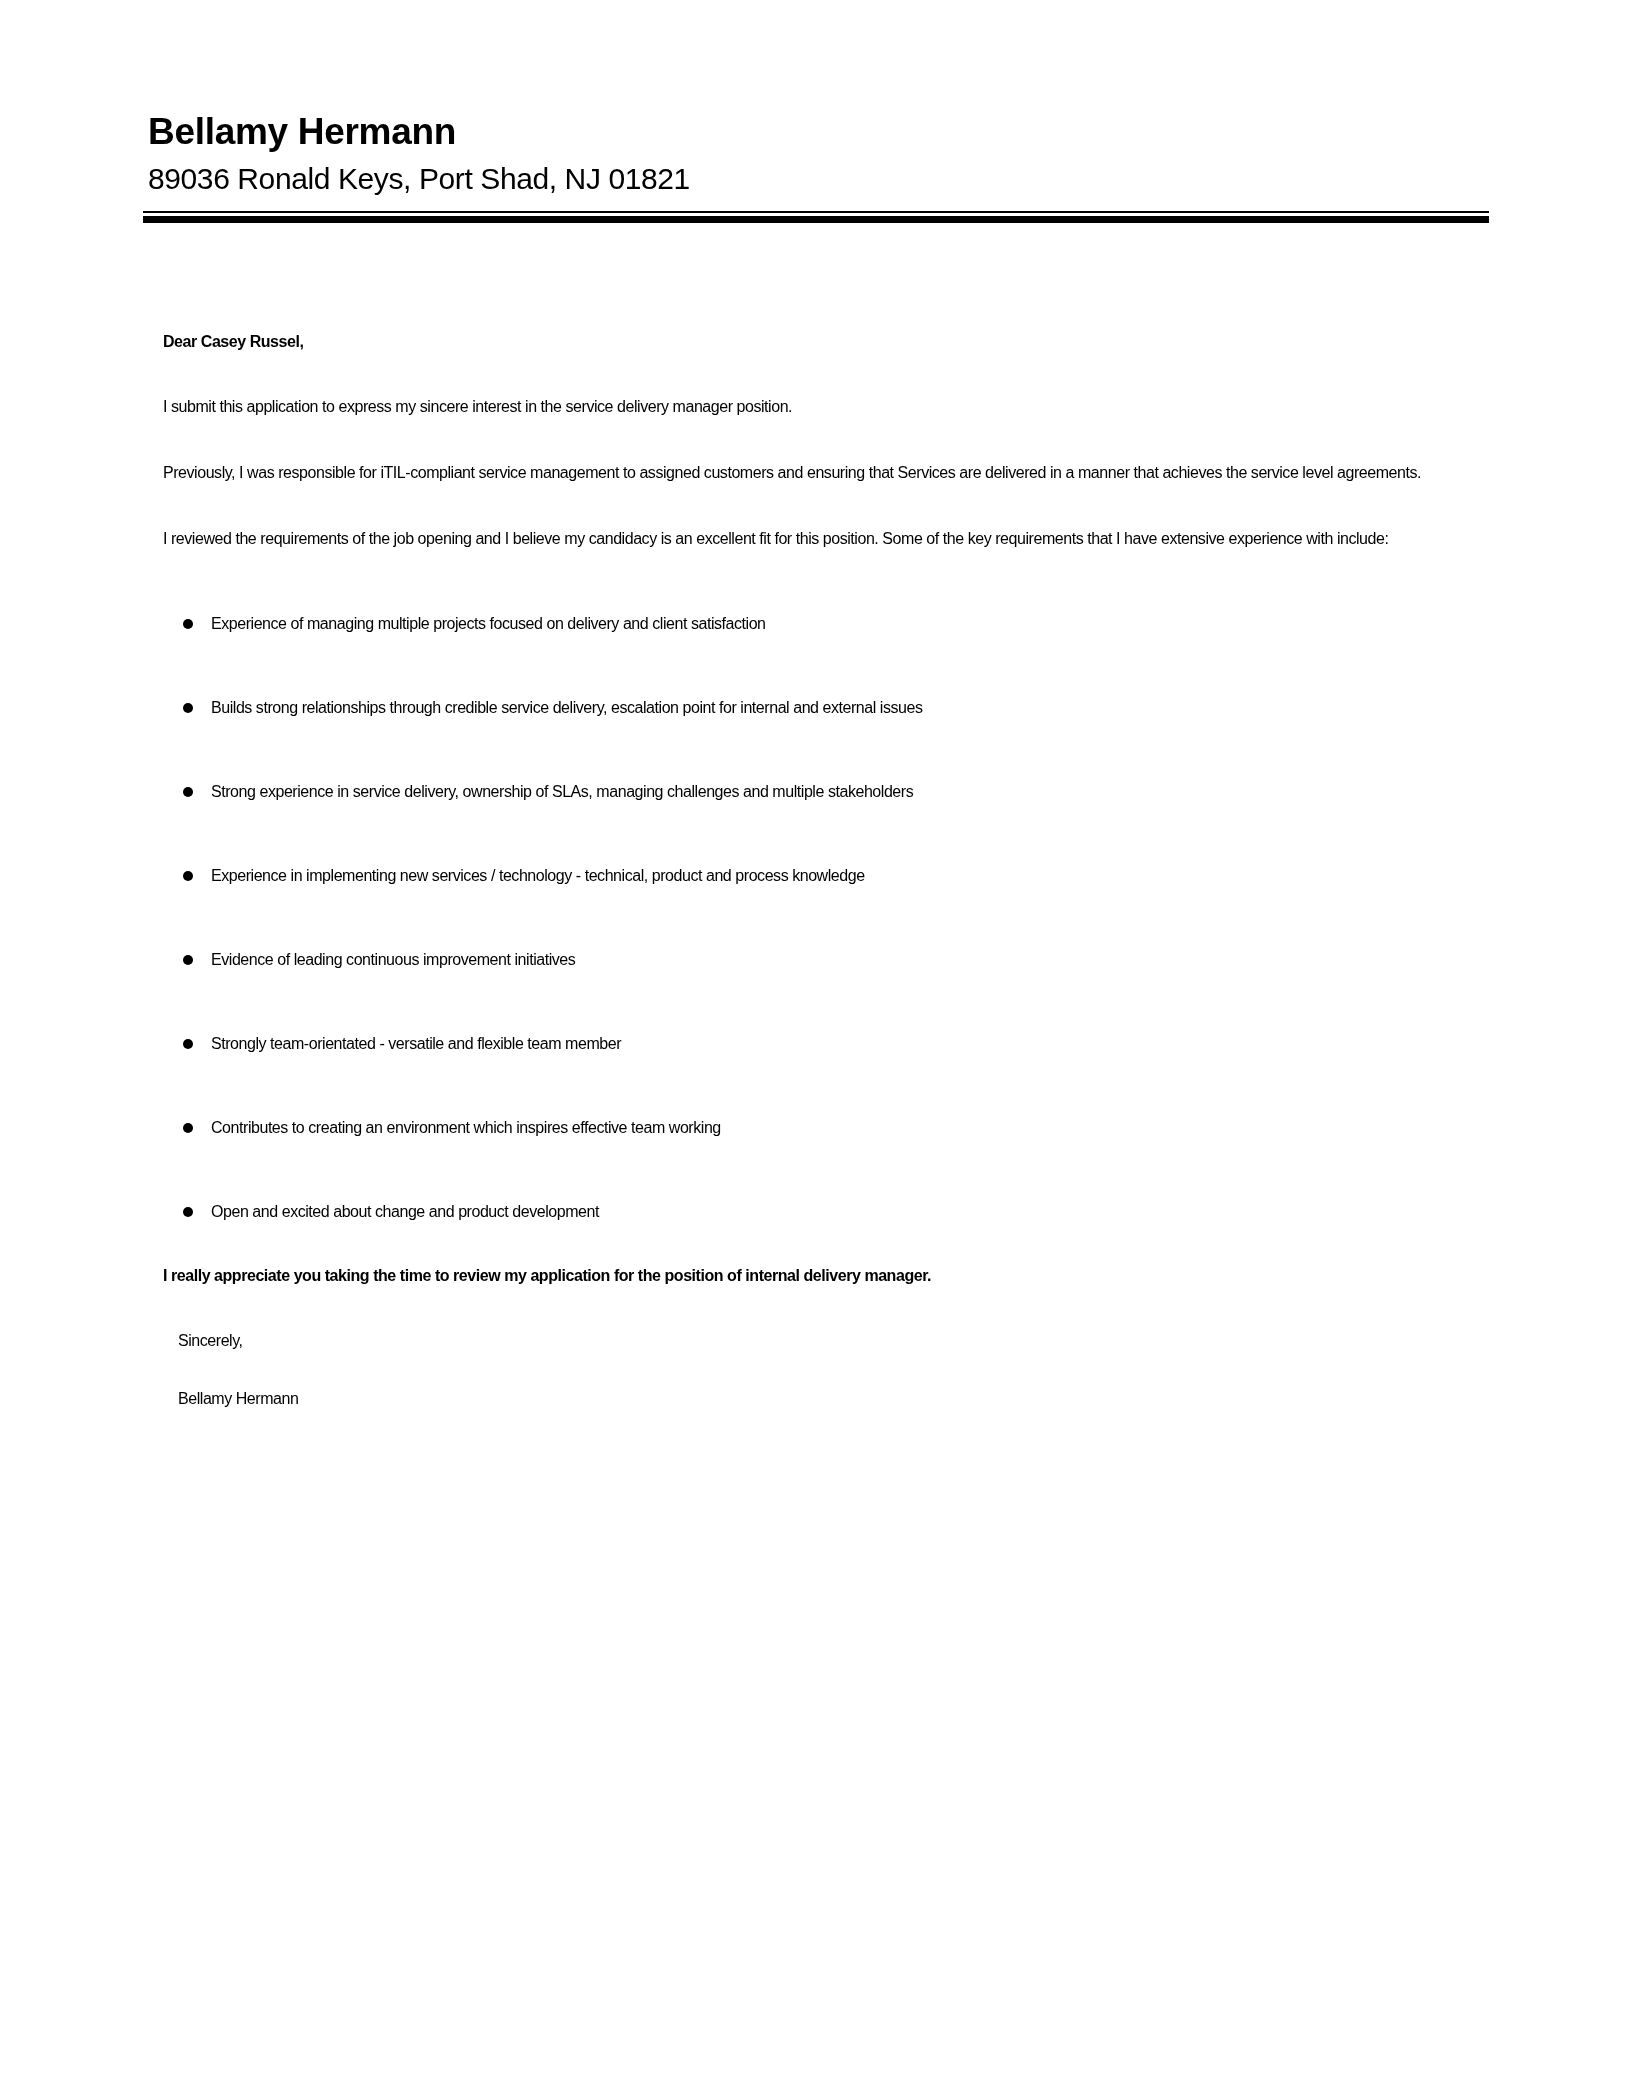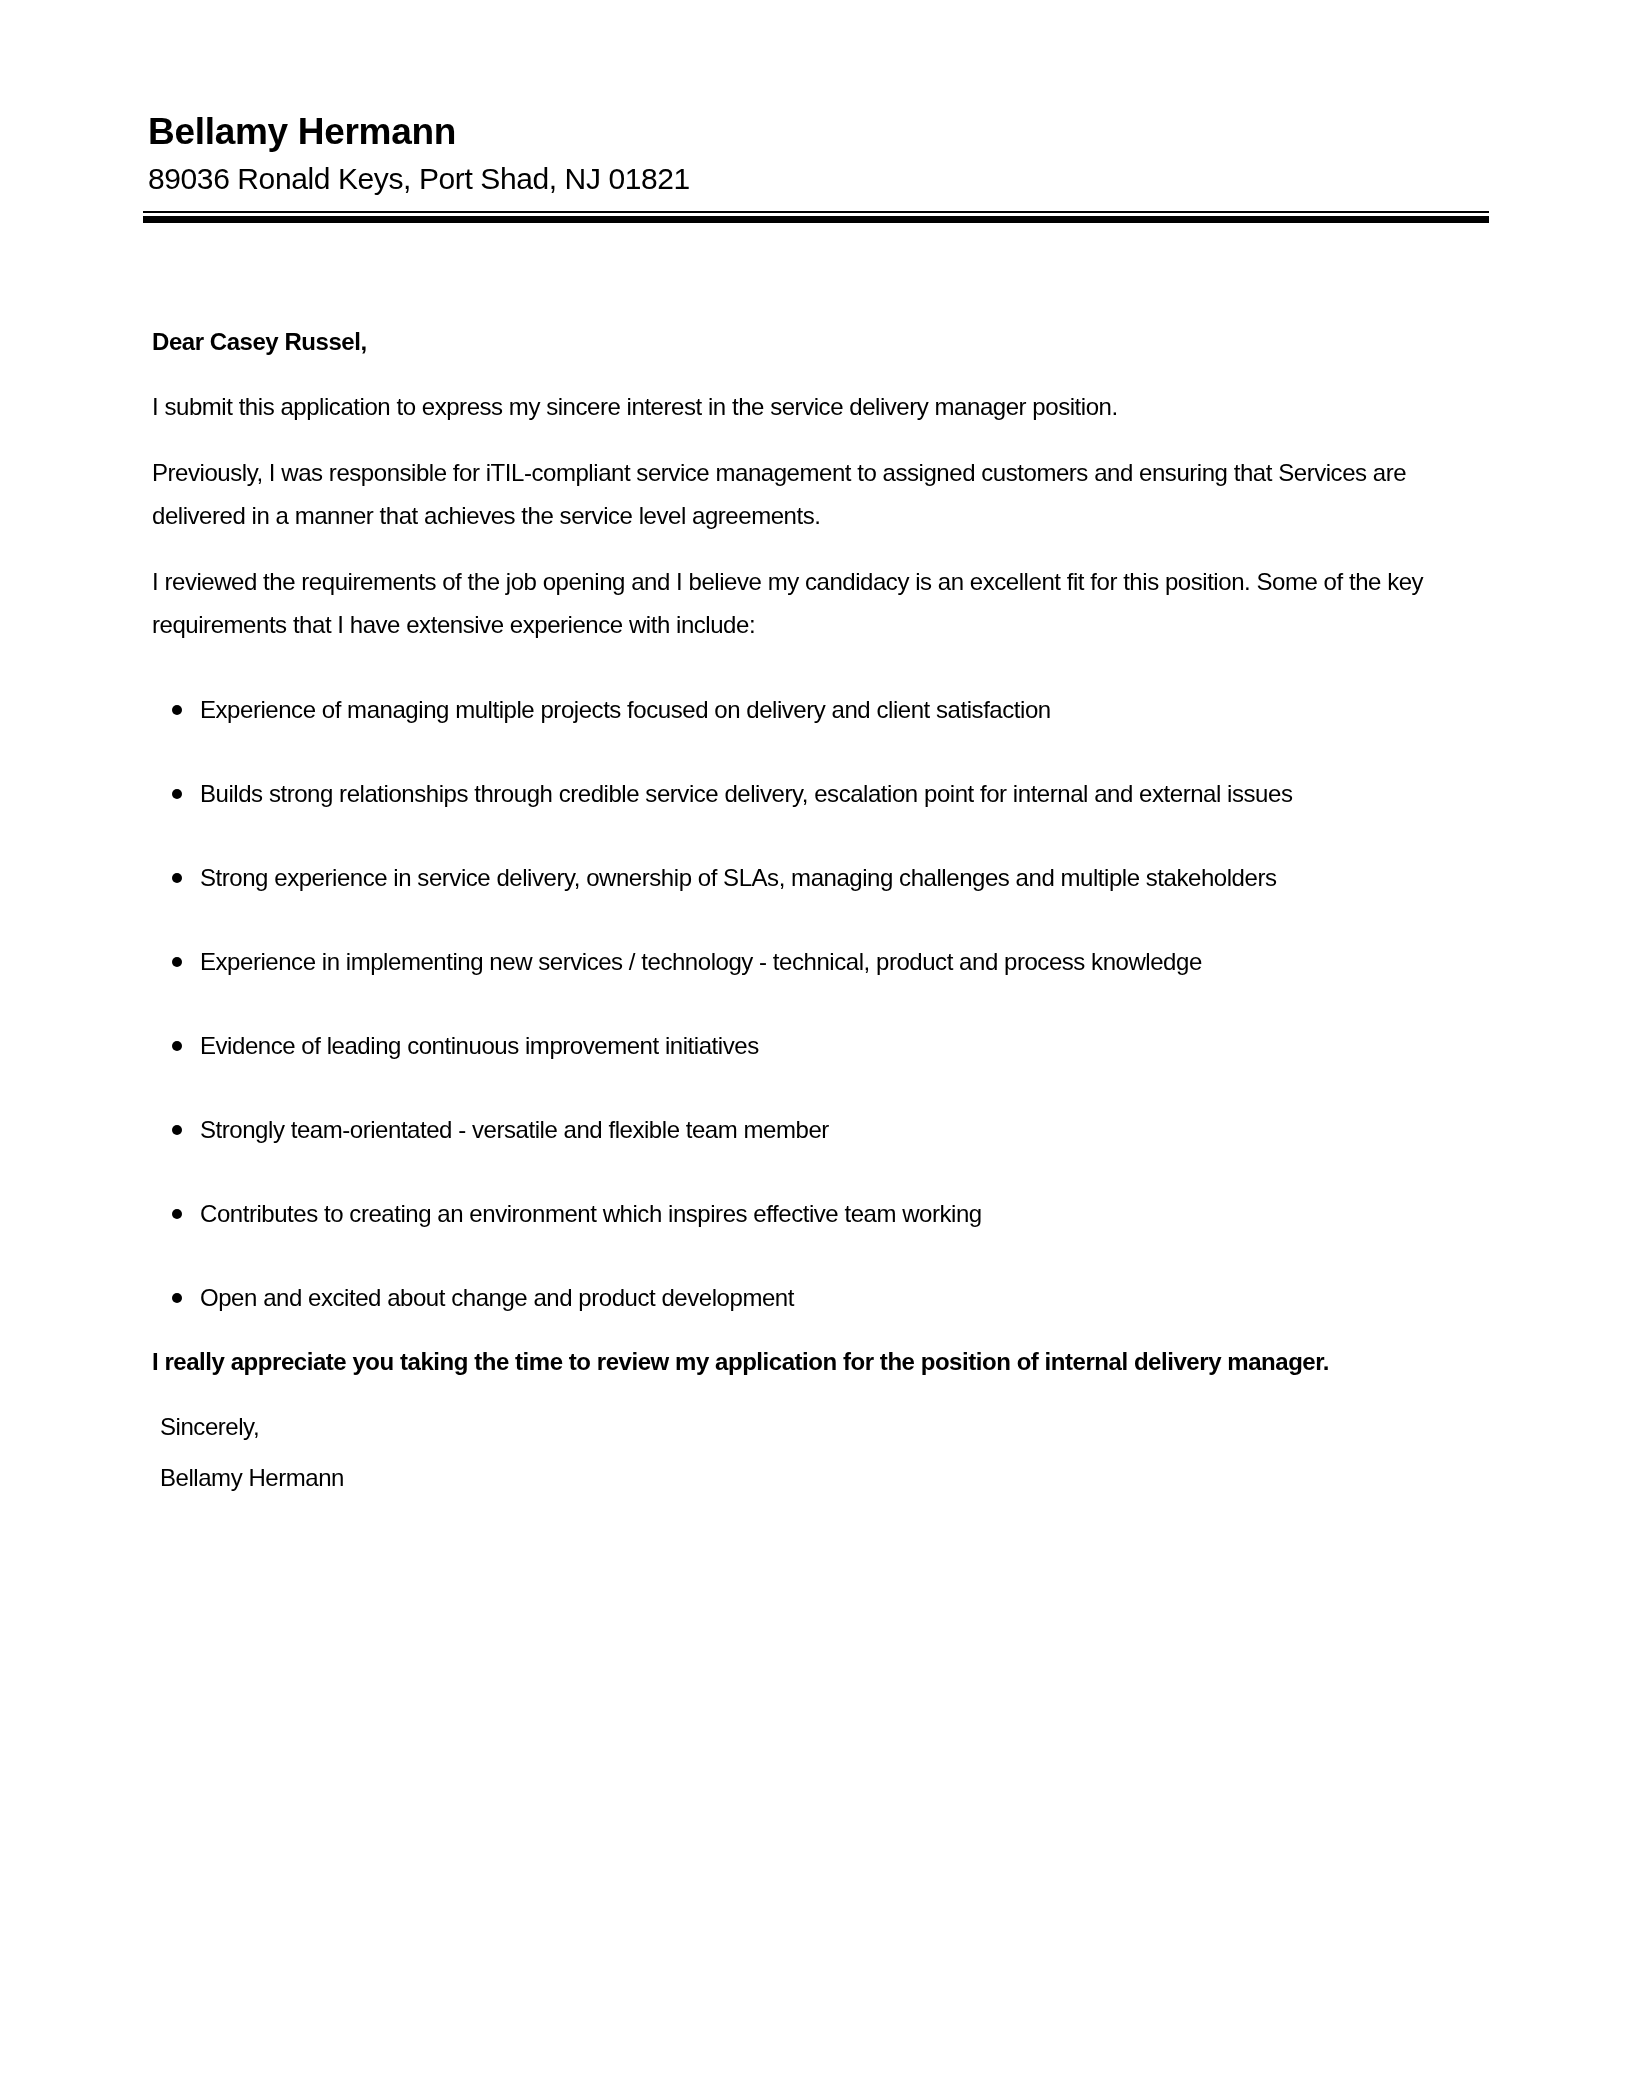--- a/index.html
+++ b/index.html
@@ -60,23 +60,23 @@
       position: absolute;
       top: 5px;
       left: 0;
       right: 0;
       height: 7px;
       background: #000;
     }
     .body-text {
       position: absolute;
       top: 320px;
-      left: 4px;
+      left: 15px;
       width: 1340px;
-      font-size: 24px;
+      font-size: 16px;
       line-height: 43px;
       letter-spacing: -0.45px;
     }
     .salutation {
       font-weight: bold;
       margin: 0 0 22px 0;
     }
     .para {
       margin: 18px 0 23px 0;
     }
@@ -98,21 +98,21 @@
       width: 10px;
       height: 10px;
       border-radius: 50%;
       background: #000;
     }
     .closing {
       font-weight: bold;
       margin: 0 0 22px 0;
     }
     .signoff {
-      margin: 8px;
+      margin: 15px;
     }
   </style>
 </head>
 <body>
 
 <div class="page">
 
   <h1 class="header-name">Bellamy Hermann</h1>
   <div class="header-address">89036 Ronald Keys, Port Shad, NJ 01821</div>
 

